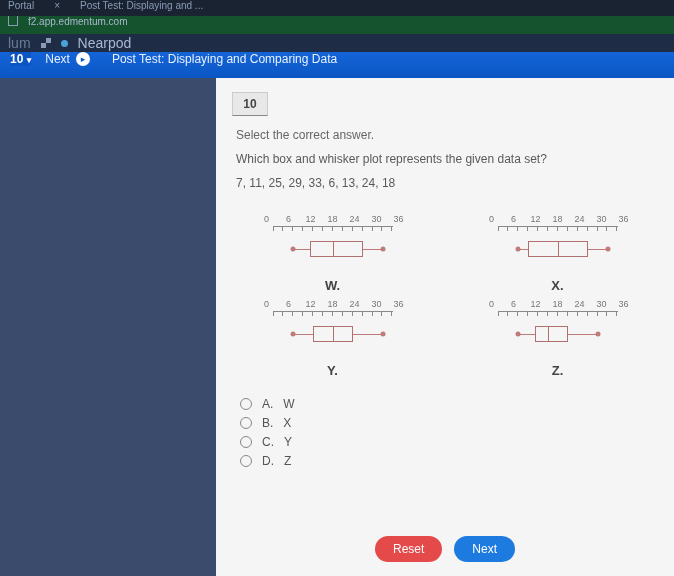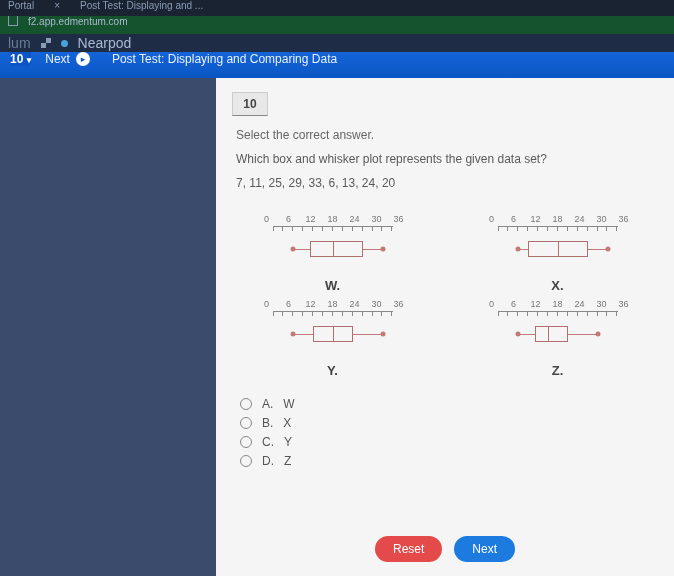--- a/index.html
+++ b/index.html
@@ -73,21 +73,21 @@
 
 <div class="workspace">
   <div class="sidebar"></div>
   <div class="content">
 
     <div class="tab">10</div>
 
     <div class="question">
       <div class="inst">Select the correct answer.</div>
       <div class="q">Which box and whisker plot represents the given data set?</div>
-      <div class="data">7, 11, 25, 29, 33, 6, 13, 24, 20</div>
+      <div class="data">7, 11, 25, 29, 33, 6, 13, 24, 18</div>
     </div>
 
     <div class="plots">
 
       <div class="plot-cell">
         <div class="axis-labels">
           <span>0</span>
             <span>6</span>
             <span>12</span>
             <span>18</span>

